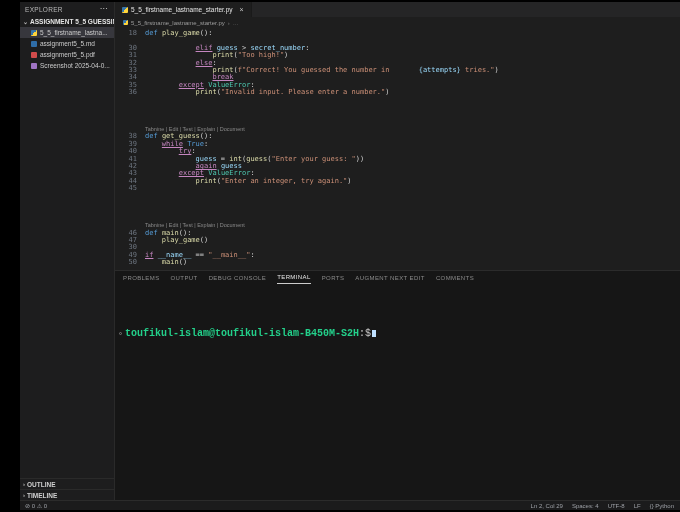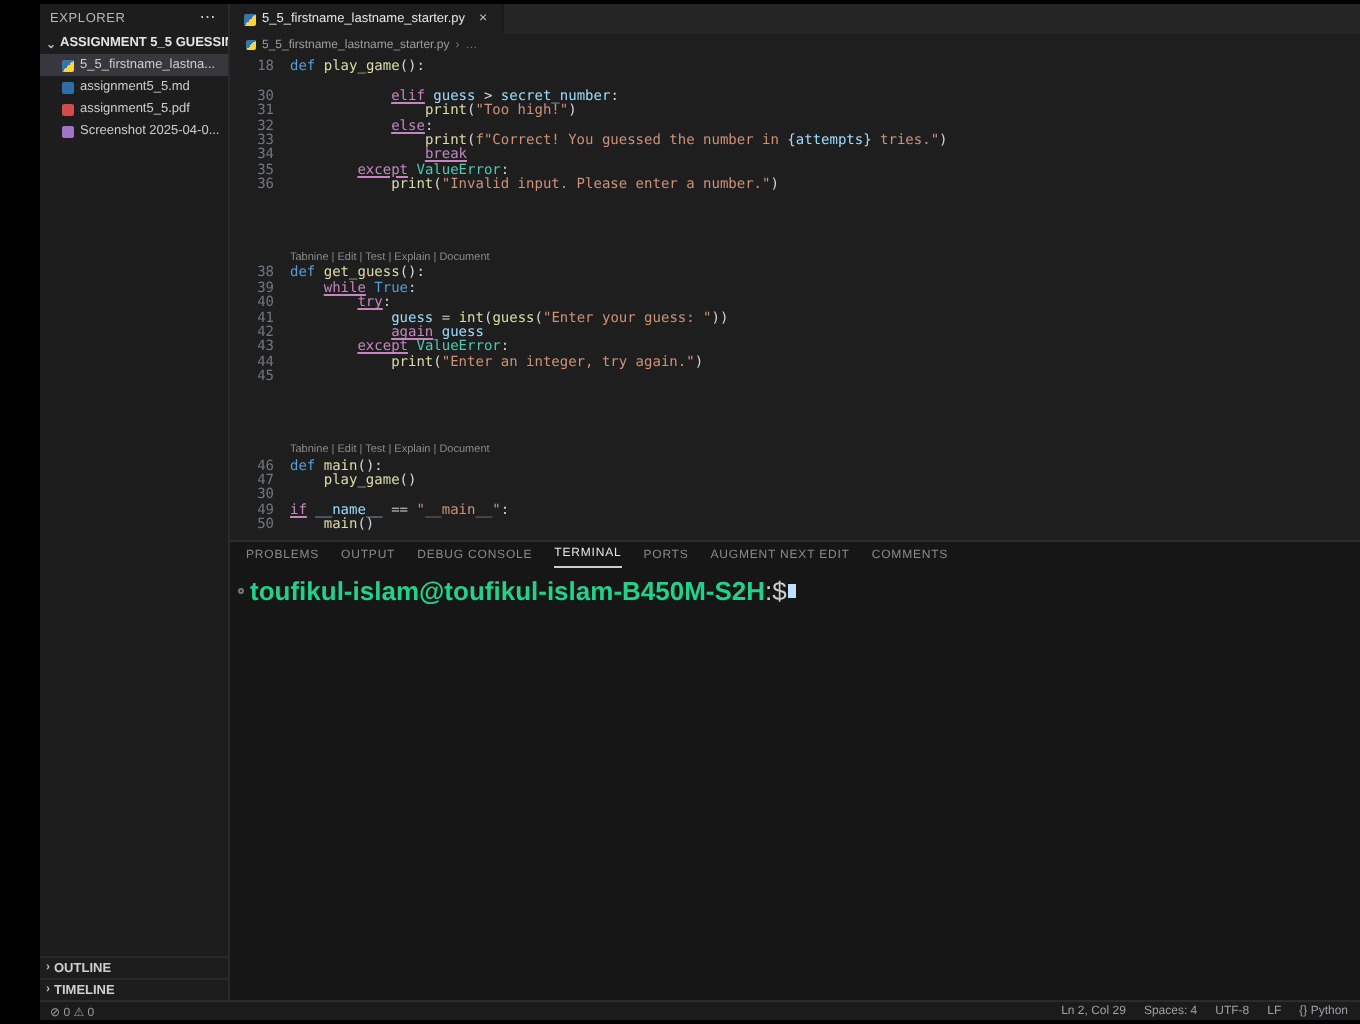--- a/index.html
+++ b/index.html
@@ -47,31 +47,31 @@
 
   
   .code { flex:1; min-height:0; overflow:hidden; padding-top:2px; background:#1e1e1e;
           font-family:"DejaVu Sans Mono", monospace; font-size:7px; line-height:7.4px; }
   .cl { display:flex; height:7.4px; white-space:pre; }
   .gut { width:22px; flex:none; text-align:right; color:#6e7681; padding-right:0; }
   .src { margin-left:8px; }
   .cl.lens .src { color:#8a8a8a; font-family:"Liberation Sans", sans-serif; font-size:5.5px; }
   .tk-kw{color:var(--kw);text-decoration:underline;} .tk-df{color:var(--df);} .tk-fn{color:var(--fn);}
   .tk-st{color:var(--st);} .tk-vr{color:var(--vr);} .tk-cl{color:var(--cls);}
-  .tk-pl{color:var(--pl);} .tk-cb{color:var(--cb);} .tk-ip{color:var(--ip);}
+  .tk-pl{color:var(--pl);} .tk-cb{color:var(--cb);} .tk-ip{color:var(--ip);margin-left:25px;}
 
   
   .panel { height:230px; flex:none; background:#161616; border-top:1px solid #2b2b2b;
            display:flex; flex-direction:column; }
   .panel-tabs { height:13px; flex:none; display:flex; align-items:center; gap:11px;
                 padding-left:8px; font-size:6px; letter-spacing:.4px; color:#8a8a8a; }
   .ptab { cursor:pointer; line-height:12px; }
   .ptab.active { color:#e7e7e7; border-bottom:1px solid #cccccc; }
-  .terminal { flex:1; padding:4px 0 0 2px; font-family:Liberation Sans, sans-serif;
-              font-size:13px; color:#cccccc; }
+  .terminal { flex:1; padding:4px 0 0 2px; font-family:Liberation Mono, monospace;
+              font-size:10px; color:#cccccc;margin-top:40px; }
   .prompt-line { display:flex; align-items:center; white-space:pre; }
   .circ { width:3px; height:3px; border:1px solid #777; border-radius:50%; margin:0 3px 0 2px; flex:none; }
   .t-user { color:var(--tgreen); font-weight:bold; }
   .t-path { color:var(--tblue); font-weight:bold; }
   .cursor { display:inline-block; width:4px; height:7px; background:#bfe0ff; margin-left:1px; }
 
   
   .statusbar { height:10px; flex:none; background:#1b1b1c; border-top:1px solid #2b2b2b;
                display:flex; align-items:center; justify-content:space-between;
                font-size:6px; color:#9da0a6; padding:0 6px 0 5px; }

